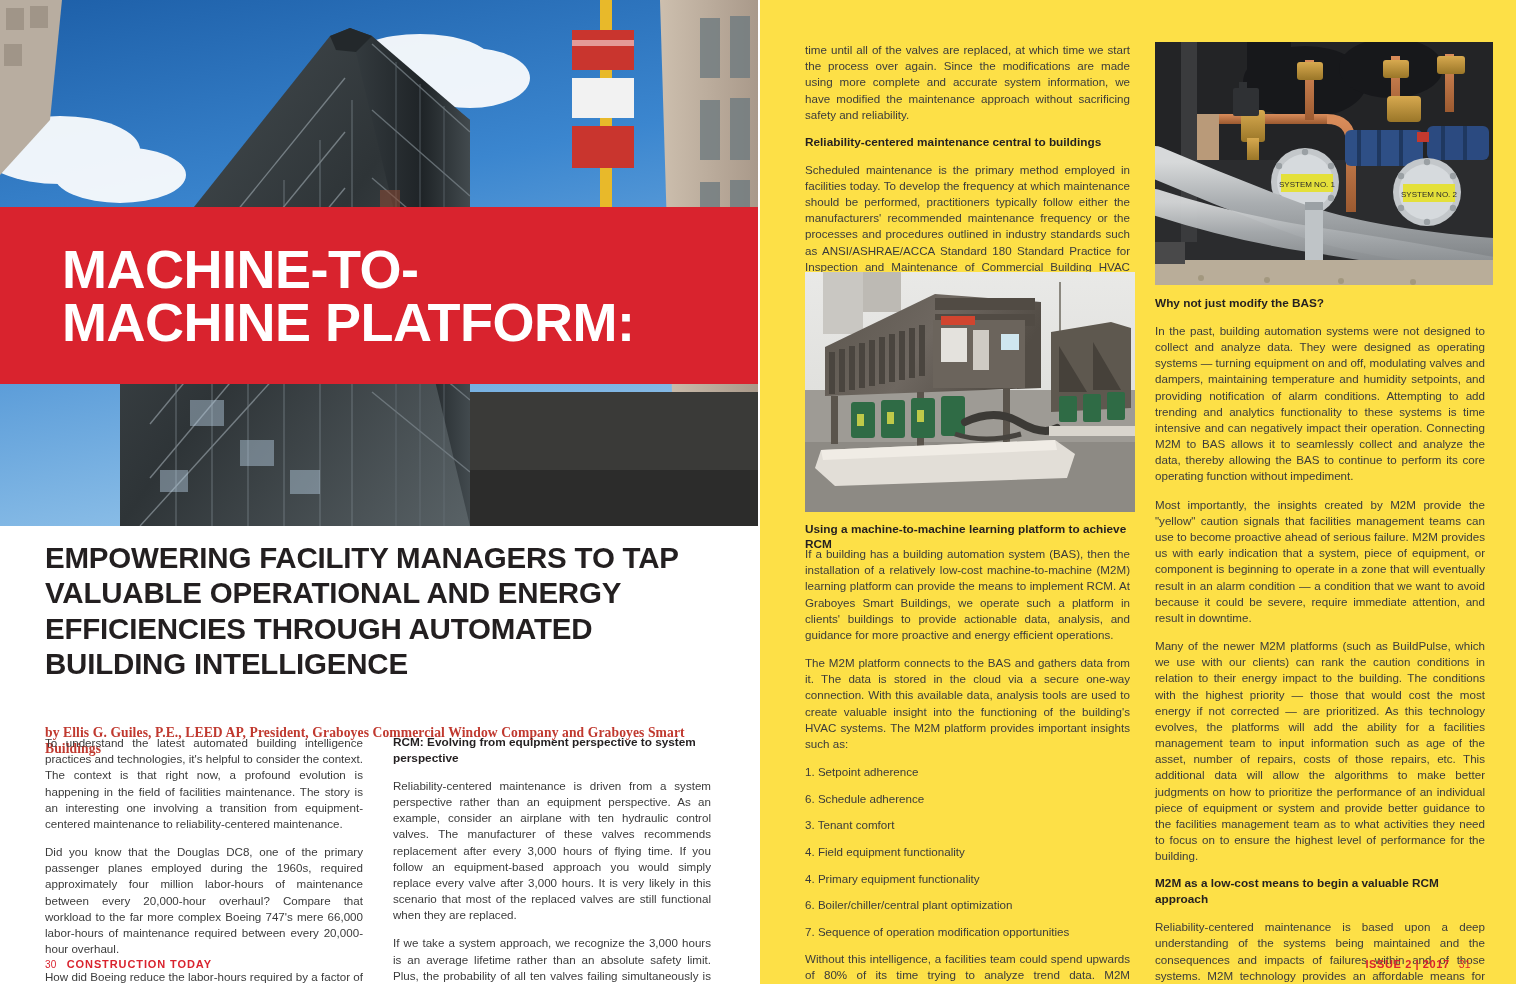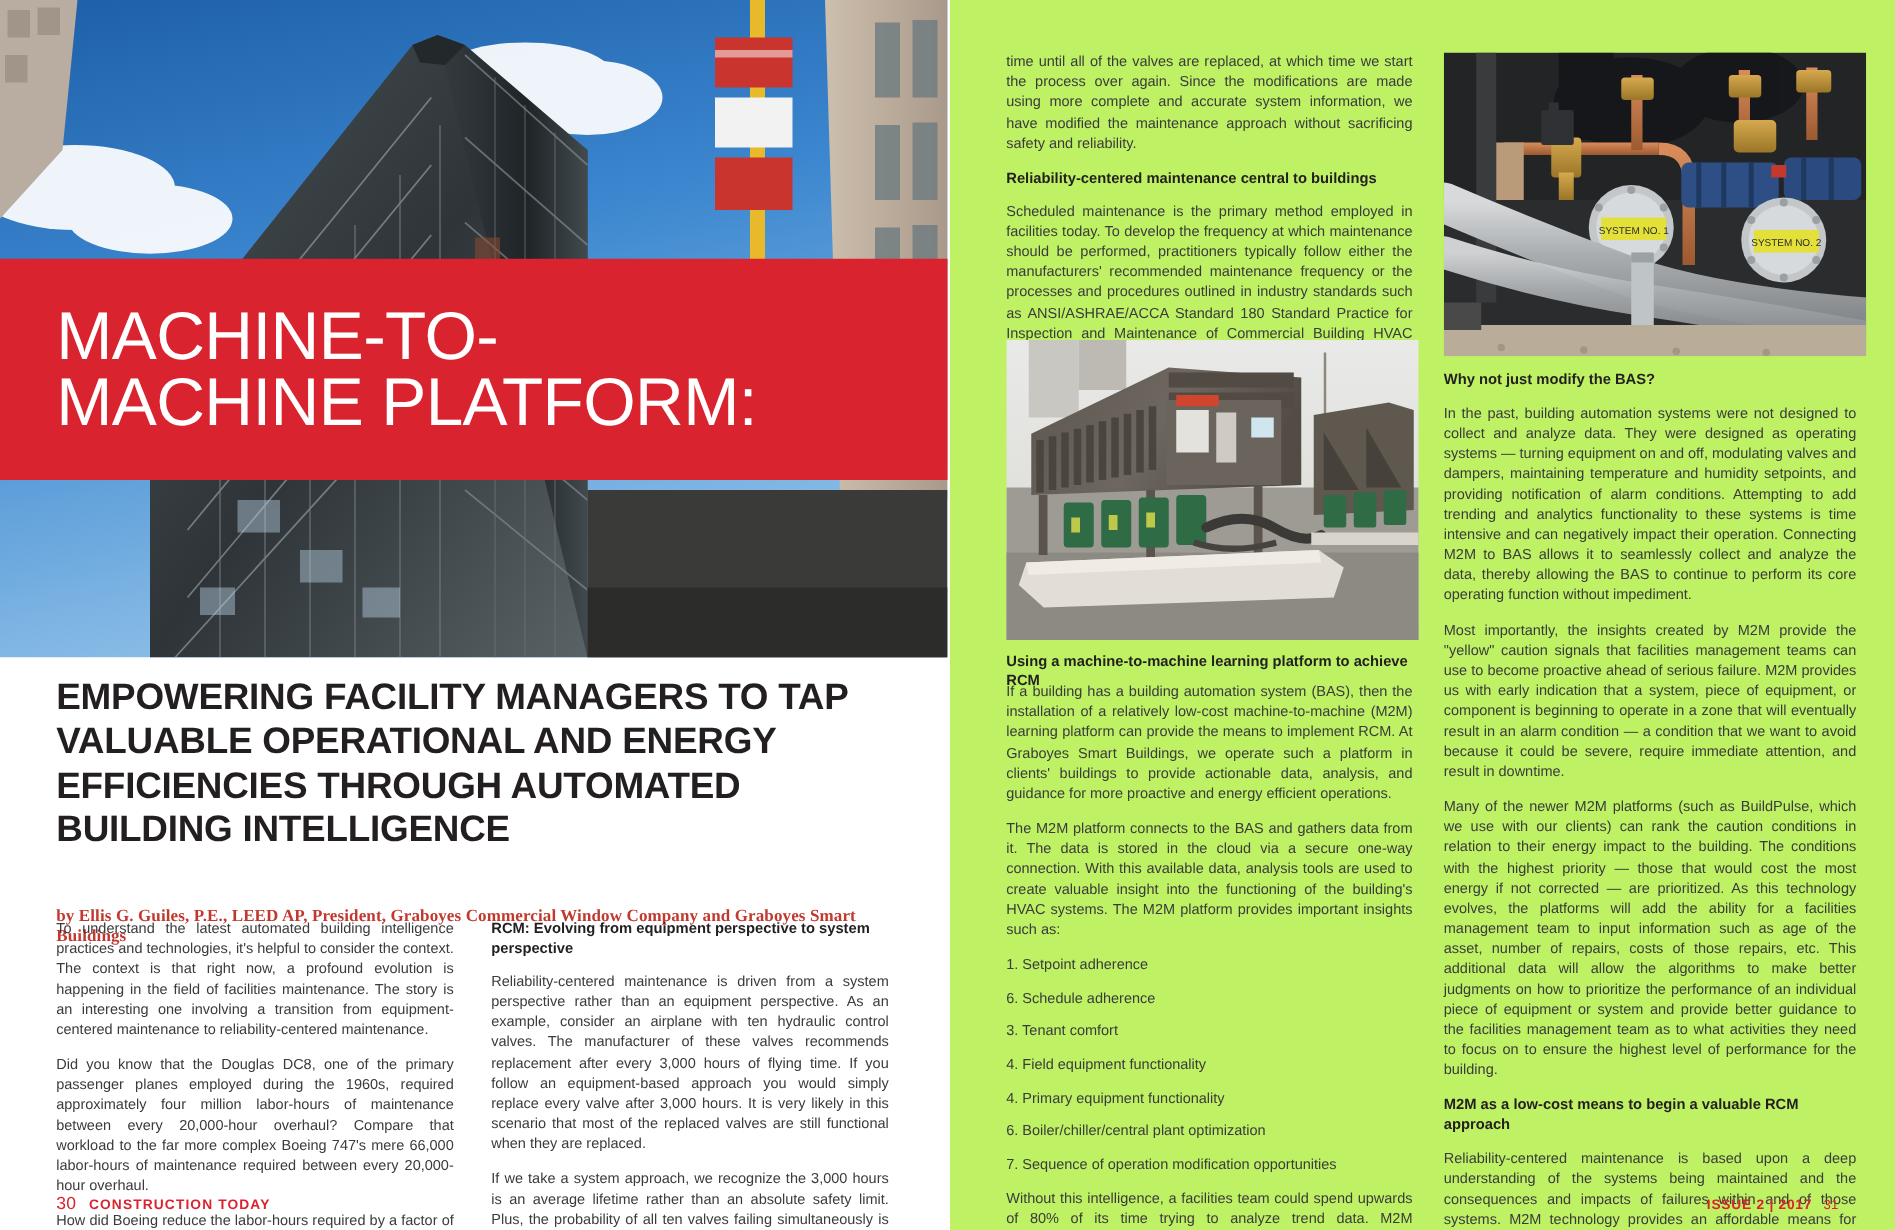--- a/index.html
+++ b/index.html
@@ -6,43 +6,43 @@
   html, body {
     width: 1516px; height: 984px;
     background: #ffffff;
     font-family: "Liberation Sans", sans-serif;
     overflow: hidden;
   }
   .spread { position: relative; width: 1516px; height: 984px; background: #fff; }
 
   
   .page-left { position: absolute; left: 0; top: 0; width: 760px; height: 984px; background: #fff; }
-  .page-right { position: absolute; left: 760px; top: 0; width: 756px; height: 984px; background: #bef264; }
+  .page-right { position: absolute; left: 760px; top: 0; width: 756px; height: 984px; background: #fde047; }
 
   
   .hero {
     position: absolute; left: 0; top: 0; width: 758px; height: 526px;
     overflow: hidden;
   }
   .hero svg { display: block; width: 100%; height: 100%; }
 
   
   .title-band {
     position: absolute; left: 0; top: 207px; width: 758px; height: 177px;
     background: #d9232e;
     display: flex; align-items: center;
   }
   .title-band h1 {
     color: #fff;
     font-family: "Liberation Sans", sans-serif;
-    font-weight: normal;
+    font-weight: bold;
     font-size: 54px;
     line-height: 0.98;
     letter-spacing: -0.5px;
-    padding-left: 45px;
+    padding-left: 62px;
     text-transform: uppercase;
   }
   .title-band h1 .l2 { display: block; }
 
   
   .deck {
     position: absolute; left: 45px; top: 540px; width: 660px;
   }
   .deck h2 {
     font-size: 29.5px;
@@ -108,21 +108,21 @@
   .caption {
     position: absolute; left: 45px; top: 522px; width: 330px;
     font-size: 11.8px; font-weight: bold; color: #231f20; line-height: 1.3;
   }
 
   
   .footer-left {
     position: absolute; left: 45px; bottom: 14px;
     display: flex; align-items: baseline; gap: 10px;
   }
-  .footer-left .pg { font-size: 14px; color: #d9232e; font-weight: normal; letter-spacing: .3px; }
+  .footer-left .pg { font-size: 10px; color: #d9232e; font-weight: normal; letter-spacing: .3px; }
   .footer-left .mag { font-size: 11px; color: #d9232e; font-weight: bold; letter-spacing: .9px; }
 
   .footer-right {
     position: absolute; right: 45px; bottom: 14px;
     display: flex; align-items: baseline; gap: 9px; text-align: center;
   }
   .footer-right .issue { font-size: 11px; color: #d9232e; font-weight: bold; letter-spacing: .6px; }
   .footer-right .pg { font-size: 10.5px; color: #d9232e; letter-spacing: .3px; }
 
   

